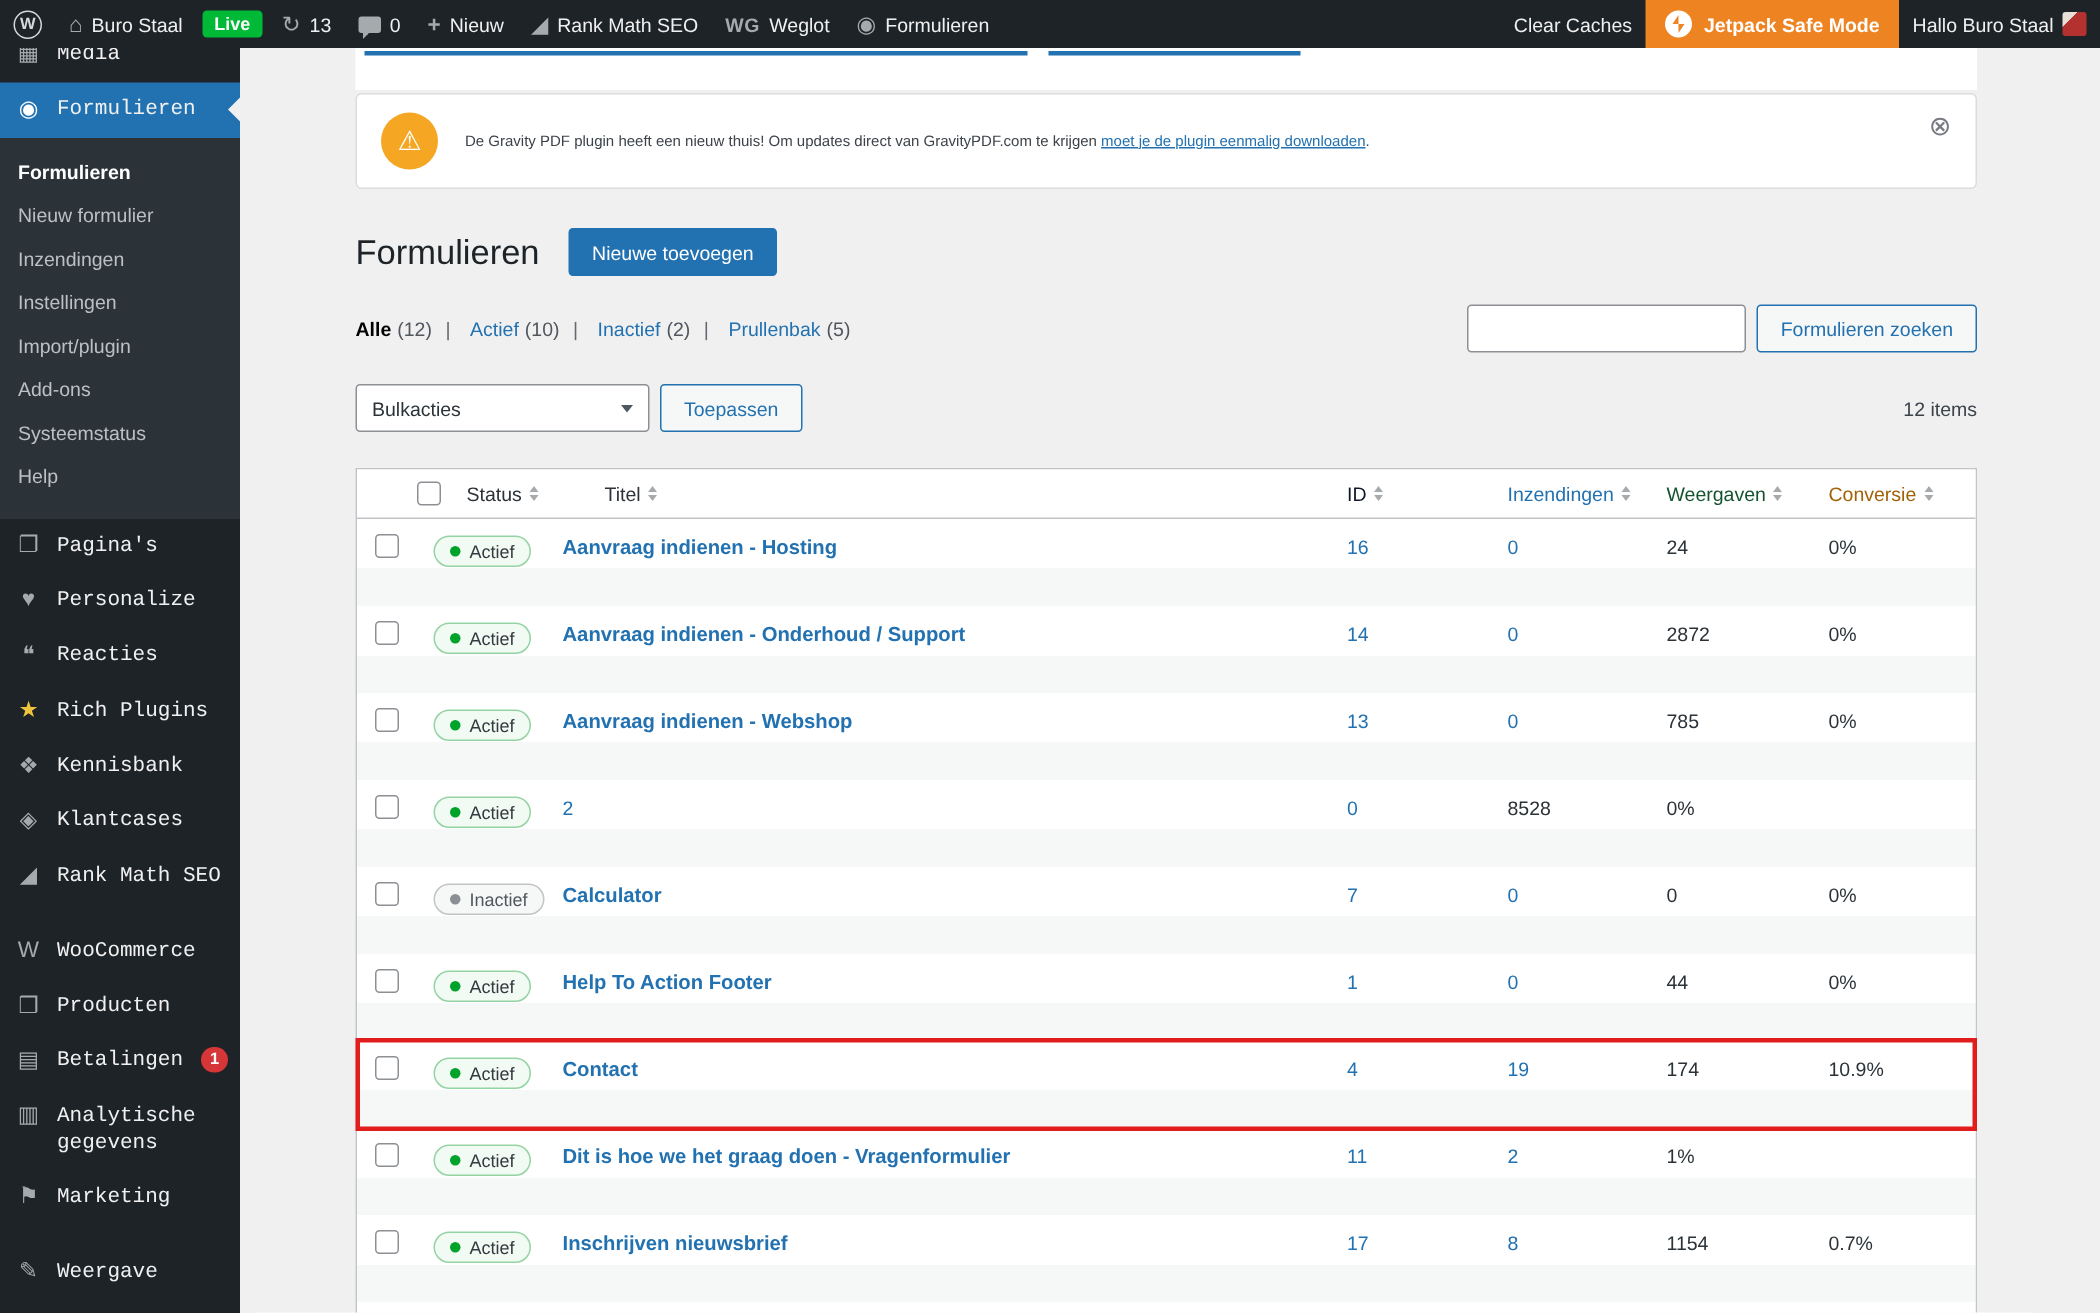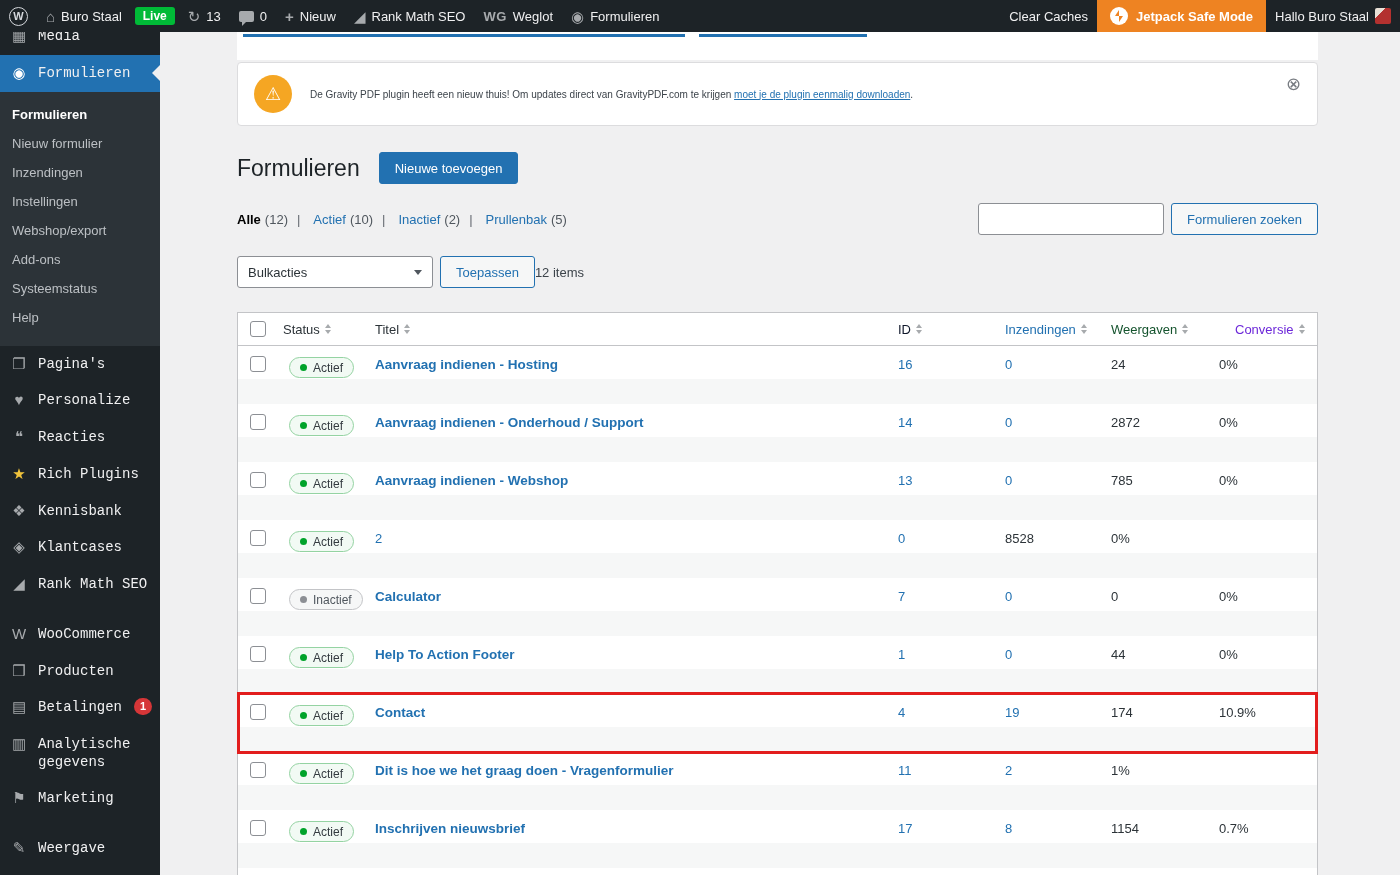--- a/index.html
+++ b/index.html
@@ -109,35 +109,35 @@
   .filter { display: inline-flex; align-items: center; gap: 4px; }
   .filter:not(:first-of-type)::before { content: "|"; color: #646970; margin: 0 9px; }
   .f-label { color: var(--accent, #2271b1); text-decoration: none; cursor: pointer; }
   .filter.current .f-label { color: #000; font-weight: 700; }
   .f-count { color: #50575e; }
   .search-group { display: flex; align-items: flex-end; gap: 7px; }
   .search-input {
     width: 186px; height: 32px; border: 1px solid #8c8f94; border-radius: 3px;
     background: #fff; padding: 0 8px; font-size: 13px; font-family: "Liberation Sans", sans-serif;
   }
-  .bulk-row { display: flex; align-items: center; margin-top: 20px; height: 32px; }
+  .bulk-row { display: flex; justify-content: space-between; align-items: center; margin-top: 20px; height: 32px; }
   .bulk-left { display: flex; align-items: center; gap: 7px; }
   .select {
     width: 196px; height: 32px; border: 1px solid #8c8f94; border-radius: 3px; background: #fff;
     display: flex; align-items: center; justify-content: space-between; padding: 0 10px; cursor: pointer; color: #2c3338;
   }
   .chev { width: 0; height: 0; border-left: 4px solid transparent; border-right: 4px solid transparent; border-top: 5px solid #50575e; }
   .items-count { color: #3c434a; }
   
   .table { margin-top: 24px; background: #fff; border: 1px solid #c3c4c7; }
   .thead, .trow {
     display: grid;
     grid-template-columns: 41px 92px 1fr 107px 106px 108px 102px;
   }
-  .thead { align-items: center; height: 33px; border-bottom: 1px solid #c3c4c7; background: #fff; }
+  .thead { align-items: center; height: 33px; border-bottom: 1px solid #c3c4c7; background: #fff; padding-left: 28px; }
   .th { display: flex; align-items: center; padding-left: 4px; color: #2c3338; cursor: pointer; }
   .cb-cell { padding-left: 12px !important; }
   .checkbox { width: 16px; height: 16px; border: 1px solid #8c8f94; border-radius: 3px; background: #fff; display: inline-block; cursor: pointer; }
   .sort { display: inline-flex; flex-direction: column; gap: 2px; margin-left: 5px; }
   .sort i { display: block; width: 0; height: 0; border-left: 3.5px solid transparent; border-right: 3.5px solid transparent; }
   .sort i.up { border-bottom: 4.5px solid #a7aaad; }
   .sort i.down { border-top: 4.5px solid #a7aaad; }
   .trow {
     min-height: 58px; position: relative;
     background: linear-gradient(to bottom, #fff 0, #fff 33px, #f6f7f7 33px, #f6f7f7 100%);
@@ -233,21 +233,21 @@
 
       <div class="submenu-item">
         <span>Inzendingen</span>
       </div>
 
       <div class="submenu-item">
         <span>Instellingen</span>
       </div>
 
       <div class="submenu-item">
-        <span>Webshop/export</span>
+        <span>Import/plugin</span>
       </div>
 
       <div class="submenu-item">
         <span>Add-ons</span>
       </div>
 
       <div class="submenu-item">
         <span>Systeemstatus</span>
       </div>
 
@@ -443,21 +443,21 @@
 
           <span class="th">
             <span class="th-label" style="color: #14532d;">Weergaven</span>
             <span class="sort">
               <i class="up"></i>
               <i class="down"></i>
             </span>
           </span>
 
           <span class="th">
-            <span class="th-label" style="color: #6d28d9; margin-left: 16px;">Conversie</span>
+            <span class="th-label" style="color: #a16207;">Conversie</span>
             <span class="sort">
               <i class="up"></i>
               <i class="down"></i>
             </span>
           </span>
         </div>
       <div class="tbody">
 
           <div class="trow">
 

